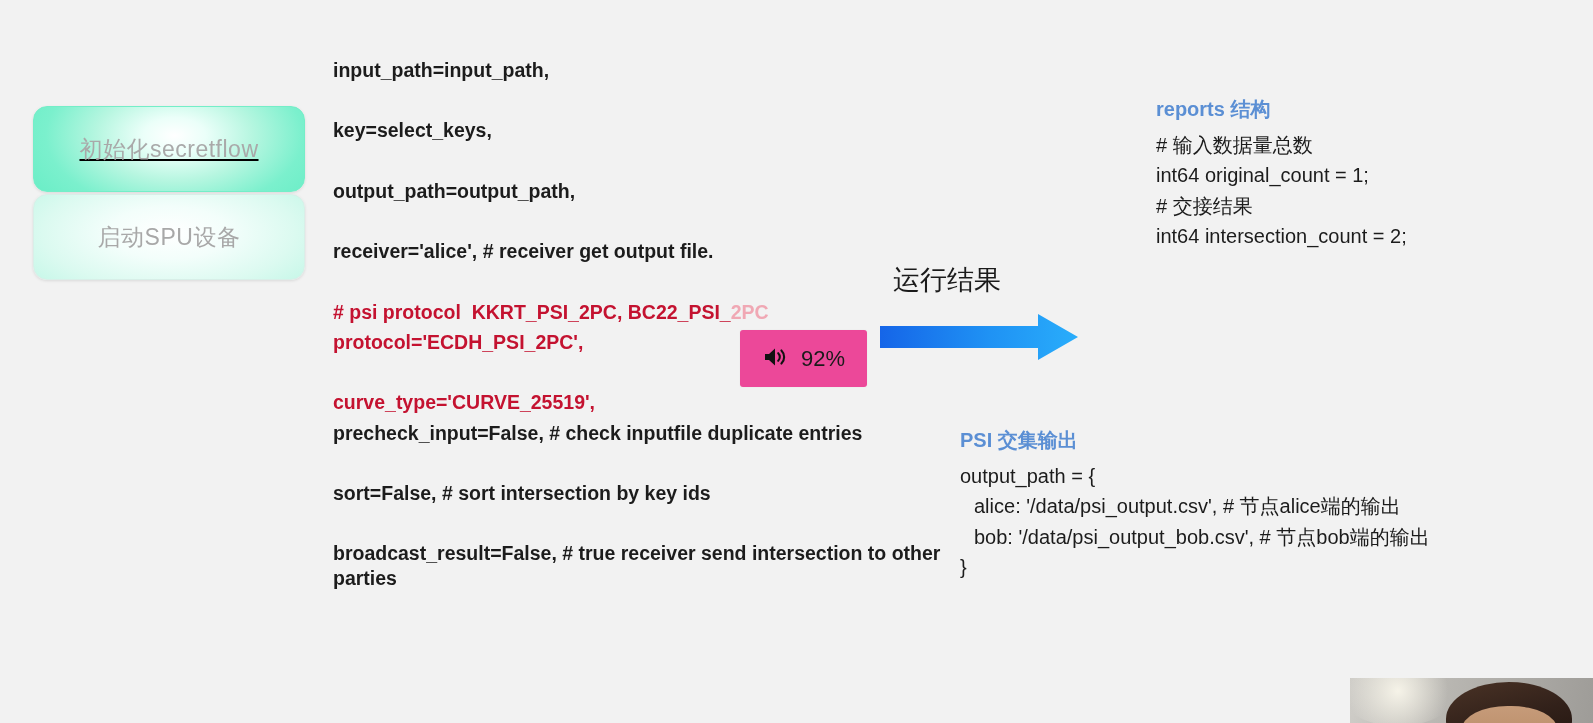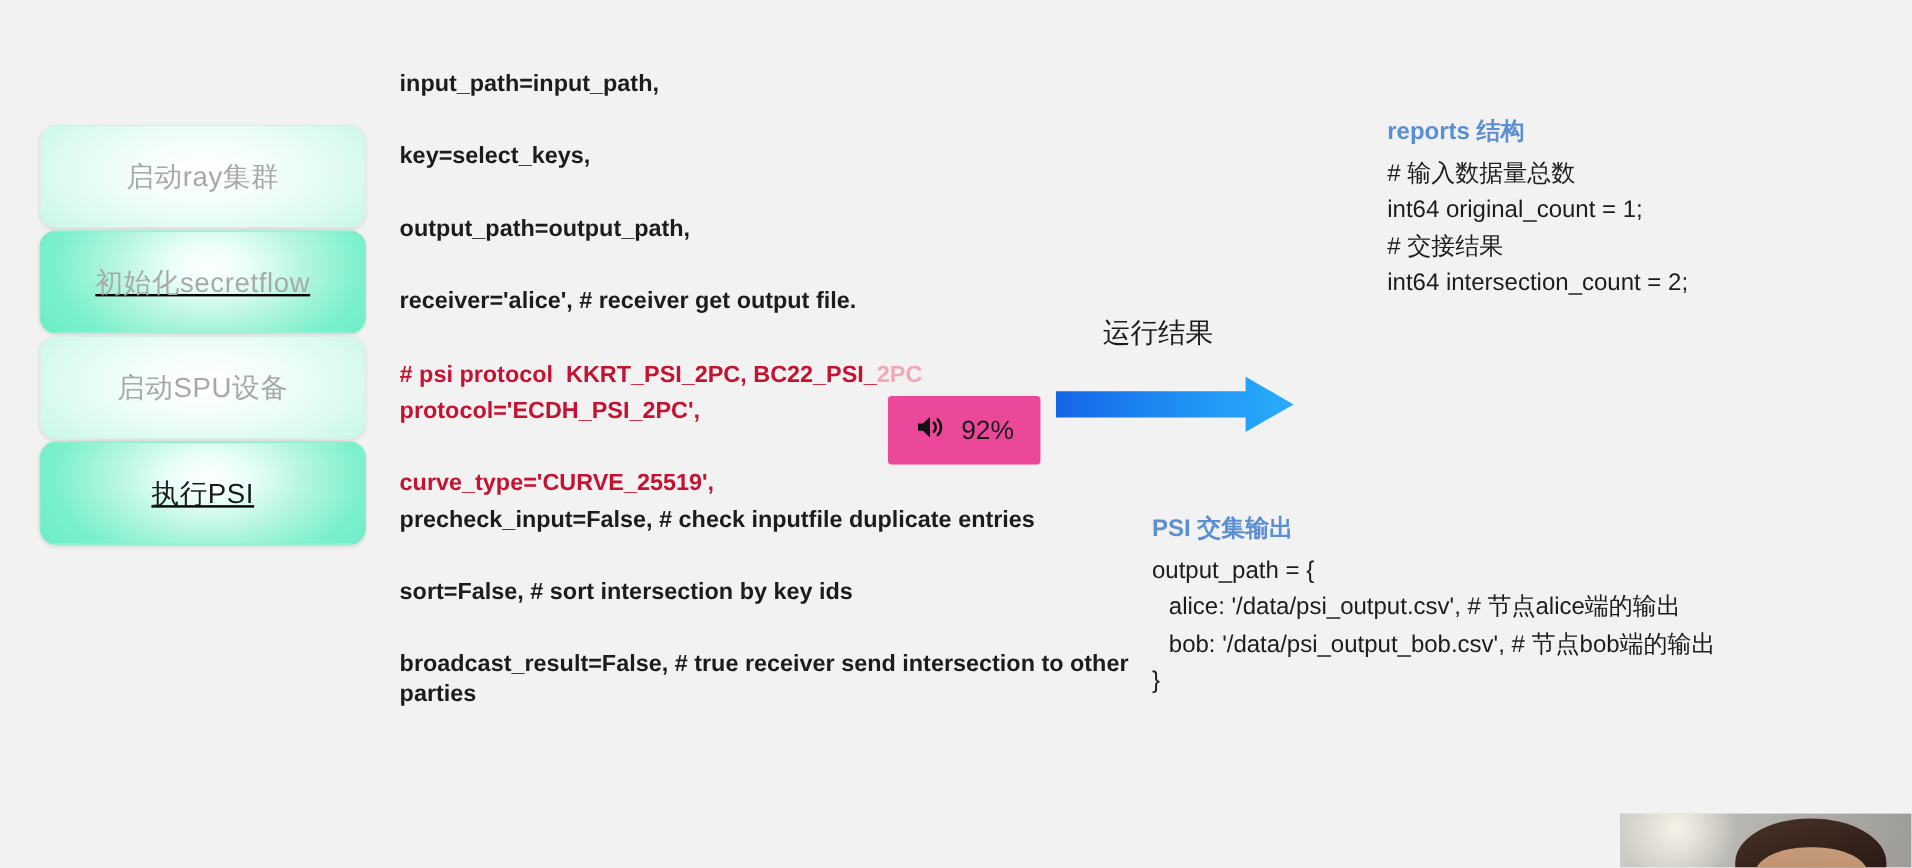--- a/index.html
+++ b/index.html
@@ -118,23 +118,23 @@
   }
   .volume-osd .vol-pct {
     font-size: 22px;
     color: #1a1a1a;
     font-weight: 400;
   }
 
   
   .run-caption {
     position: absolute;
-    left: 919px;
+    left: 893px;
     top: 262px;
-    font-size: 23px;
+    font-size: 27px;
     color: #1b1b1b;
     white-space: nowrap;
   }
   .arrow-wrap {
     position: absolute;
     left: 878px;
     top: 312px;
     width: 202px;
     height: 50px;
   }
@@ -198,38 +198,32 @@
     background: radial-gradient(circle, rgba(255,252,240,0.85) 0%, rgba(255,252,240,0) 72%);
   }
 </style>
 </head>
 <body>
 
 <div id="slide">
 
   <div class="sidebar">
 
-    <div class="step-card pale">
-      <span class="step-label">启动ray集群</span>
-    </div>
     <div class="card-gap"></div>
 
     <div class="step-card mint">
       <span class="step-label">初始化secretflow</span>
     </div>
     <div class="card-gap"></div>
 
     <div class="step-card pale">
       <span class="step-label">启动SPU设备</span>
     </div>
     <div class="card-gap"></div>
 
-    <div class="step-card mint active">
-      <span class="step-label">执行PSI</span>
-    </div>
   </div>
 
   <div class="code-col">
     <div class="code-line indent">input_path=input_path,</div>
     <div class="code-line indent">key=select_keys,</div>
     <div class="code-line indent">output_path=output_path,</div>
     <div class="code-line indent">receiver='alice', # receiver get output file.</div>
 
     <div class="code-line indent red tight"># psi protocol  KKRT_PSI_2PC, BC22_PSI_<span class="faded">2PC</span></div>
     <div class="code-line indent red">protocol='ECDH_PSI_2PC',</div>

